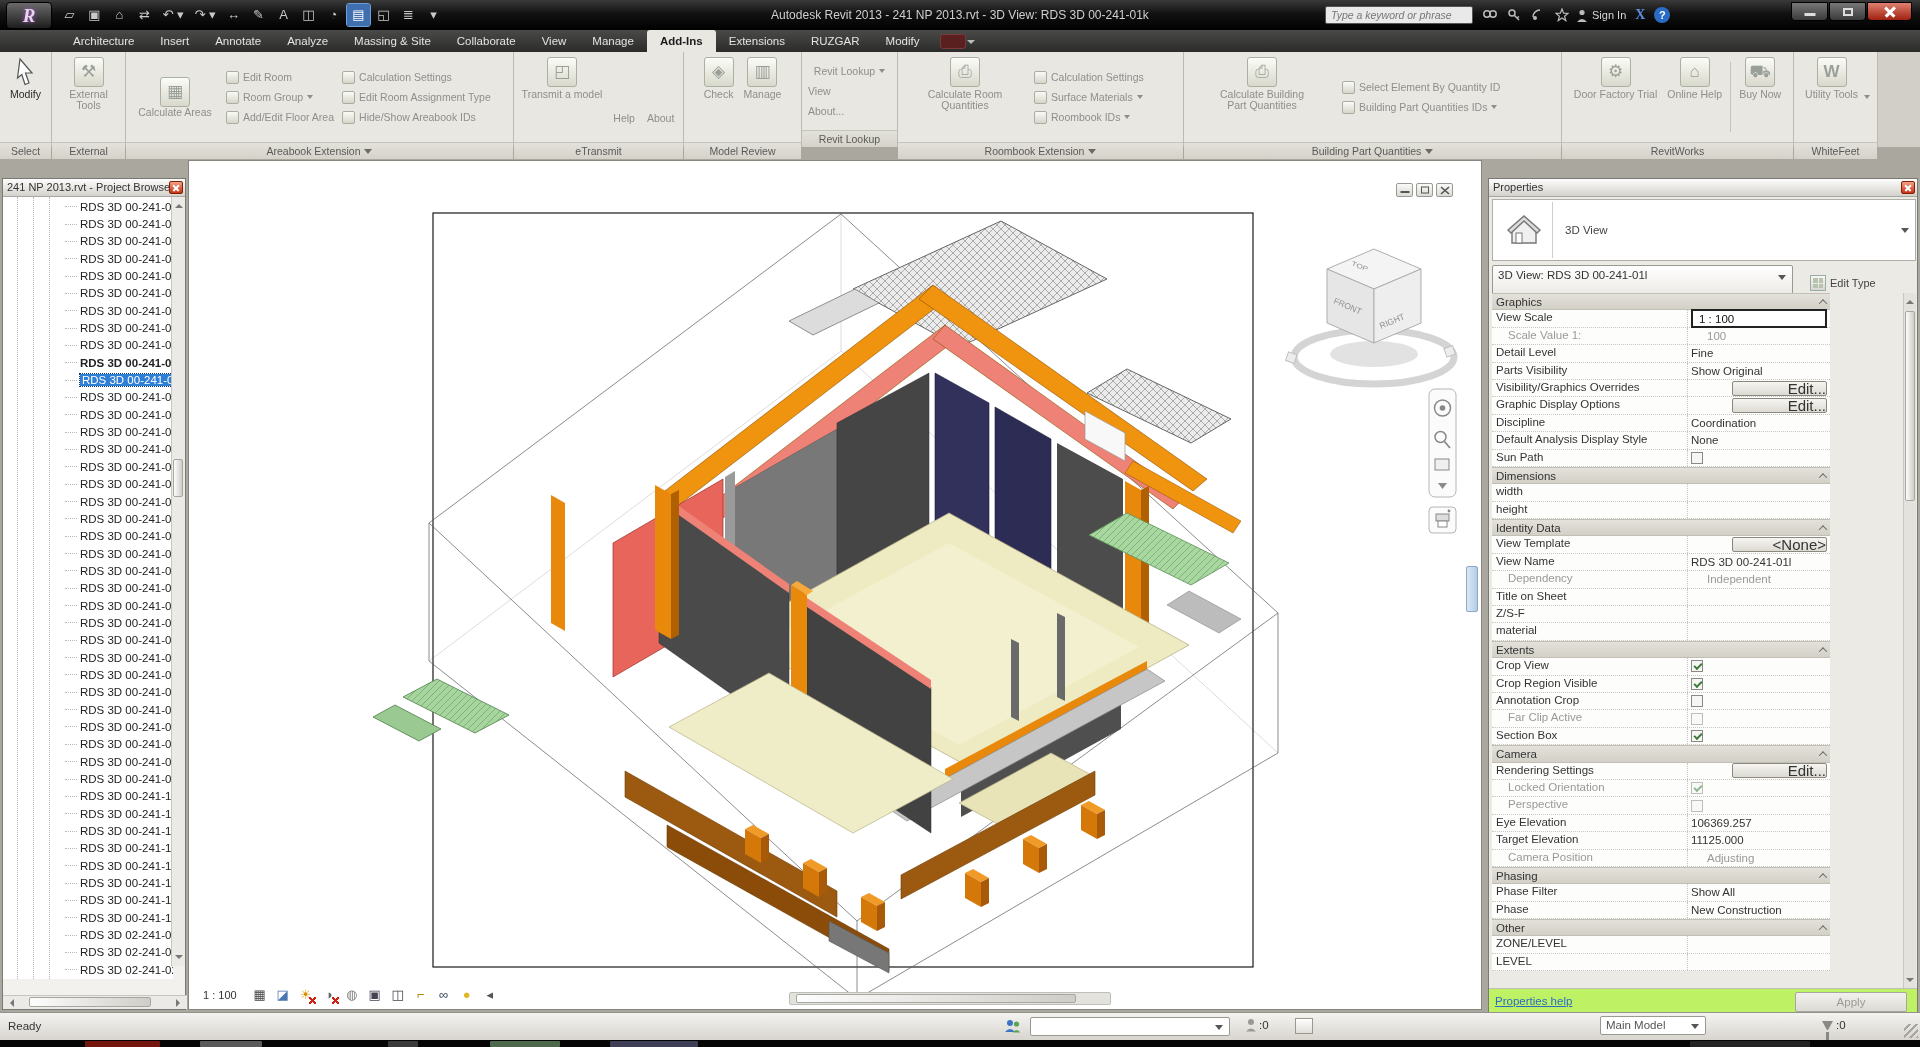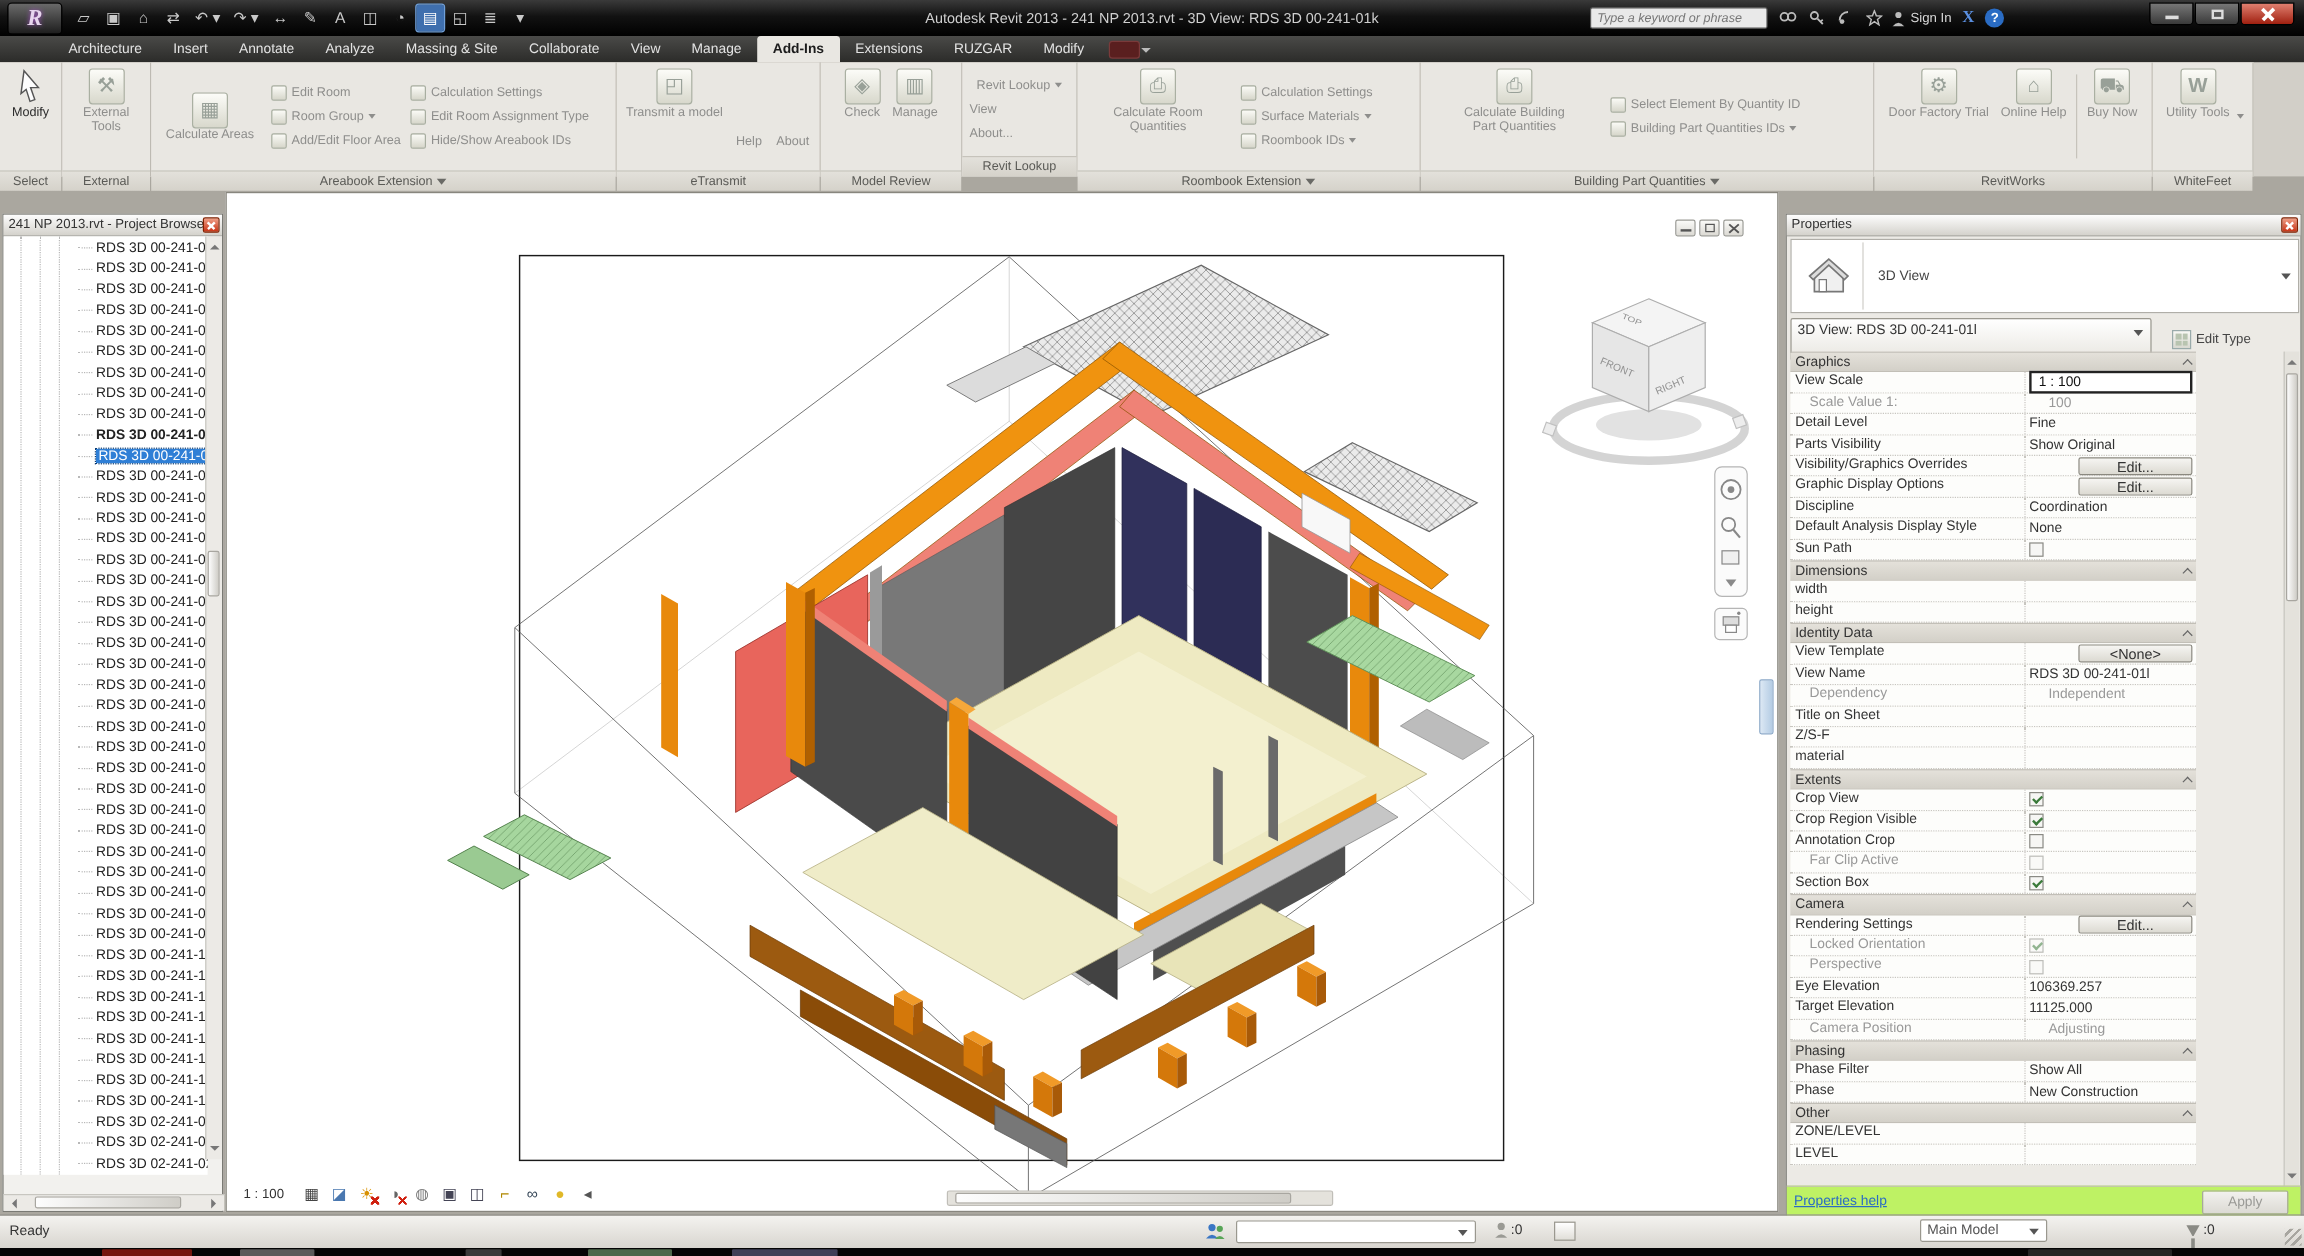--- a/index.html
+++ b/index.html
@@ -36,21 +36,21 @@
     background:linear-gradient(#777,#3a3a3a); position:relative; margin-left:1px; }
   .wb-close { width:45px; background:linear-gradient(#e08070,#a02010); }
   .wb i { position:absolute; left:50%; top:50%; }
   .wb-min i { width:11px; height:3px; background:#ddd; transform:translate(-50%,1px); }
   .wb-max i { width:10px; height:8px; border:2px solid #ddd; transform:translate(-50%,-50%); }
   .wb-close i, .wb-close i::after { width:13px; height:2.5px; background:#fff; transform:translate(-50%,-50%) rotate(45deg); }
   .wb-close i::after { content:""; position:absolute; left:50%; top:50%; transform:translate(-50%,-50%) rotate(90deg); }
 
   
   #tabrow { left:0; top:30px; width:1920px; height:22px;
-    background:linear-gradient(#4a4a48,#2b2b29); display:flex; align-items:flex-end; padding-left:44px; }
+    background:linear-gradient(#4a4a48,#2b2b29); display:flex; align-items:flex-end; padding-left:60px; }
   .tab { height:22px; line-height:22px; padding:0 13px; color:#e3e3e3; font-size:11.5px; }
   .tab.active { background:#e9e7e2; color:#1c1c1c; border-radius:3px 3px 0 0; font-weight:bold; }
   #tab-media { width:26px; height:15px; margin:0 0 3px 8px; background:#5a1f1f; border-radius:3px;
     border:1px solid #7a3a3a; position:relative; }
   #tab-media::after { content:""; position:absolute; right:-10px; top:5px; border:4px solid transparent; border-top-color:#bbb; }
 
   
   #ribbon { left:0; top:52px; width:1920px; height:95px; background:#d2cfc8; display:flex; }
   .rpanel { height:95px; background:#e9e7e2; border-right:1px solid #bdbab2; display:flex; flex-direction:column; }
   .rpanel-body { flex:1; display:flex; align-items:center; padding:2px 3px; gap:2px; }
@@ -126,29 +126,29 @@
   #p-rows { position:absolute; left:3px; top:114px; width:338px; }
   .p-section { height:17.4px; background:linear-gradient(#e4e1da,#d3d0c8); border:1px solid #c2bfb7; border-left:none; border-right:none;
     display:flex; align-items:center; padding:0 4px; font-size:11.5px; color:#333; }
   .chev { margin-left:auto; width:6px; height:6px; border-left:1.5px solid #666; border-top:1.5px solid #666; transform:rotate(45deg) translate(1px,1px); }
   .prow { height:17.4px; display:flex; background:#fdfdfb; border-bottom:1px dotted #c8c6c0; }
   .plabel { width:196px; padding:1px 4px 0; color:#333; border-right:1px dotted #c8c6c0; white-space:nowrap; overflow:hidden; }
   .prow.muted .plabel, .prow.muted .ptext { color:#999;padding-left:16px; }
   .pval { flex:1; display:flex; align-items:center; padding:0 3px; position:relative; }
   .ptext { color:#333; white-space:nowrap; }
   .pbtn { width:100%; height:15px; background:linear-gradient(#f6f5f2,#dcdad2); border:1px solid #8a887f;
-    border-radius:2px; text-align:center; line-height:14px; font-size:12px; color:#333;margin-left:41px; }
+    border-radius:2px; text-align:right; line-height:14px; font-size:15px; color:#333;margin-left:41px; }
   .pinput { width:100%; height:19px; margin:-2px 0; background:#fff; border:2px solid #222; padding:0 6px; line-height:16px; color:#111; }
   .cb { width:12px; height:12px; border:1px solid #8a8a84; background:#f6f6f4; position:relative; }
   .cb.on::after { content:""; position:absolute; left:2px; top:2px; width:6px; height:3px;
     border-left:2px solid #3a7a3a; border-bottom:2px solid #3a7a3a; transform:rotate(-45deg); }
   .prow.muted .cb { opacity:.55; }
   #p-bottom { position:absolute; left:0; bottom:0; width:428px; height:26px; background:#bef264; border-top:1px solid #c2bfb7; }
   #p-help { position:absolute; left:6px; top:6px; color:#2a6cc4; text-decoration:underline; }
-  #p-apply { position:absolute; right:10px; top:3px; width:72px; height:20px; background:linear-gradient(#f2f1ee,#dcdad4);
+  #p-apply { position:absolute; right:10px; top:3px; width:112px; height:20px; background:linear-gradient(#f2f1ee,#dcdad4);
     border:1px solid #a8a6a0; border-radius:2px; text-align:center; line-height:18px; color:#9a9a96; }
   #p-scroll { position:absolute; right:1px; top:114px; width:13px; height:696px; background:#e4e2dc; border-left:1px solid #c8c6c0; }
   #p-scroll .sb-thumb { left:1px; top:18px; width:10px; height:190px; }
 
   
   #statusbar { left:0; top:1012px; width:1920px; height:28px; background:linear-gradient(#f4f3f0,#d8d5cf);
     border-top:1px solid #94928c; font-size:11.5px; color:#333; }
   .s-combo { position:absolute; height:19px; background:#fff; border:1px solid #9a988f; border-radius:2px; }
   .s-combo .combo-caret { top:7px; }
   #funnel { width:11px; height:0; border-left:5px solid transparent; border-right:5px solid transparent; border-top:9px solid #8a8a84; position:relative; }

